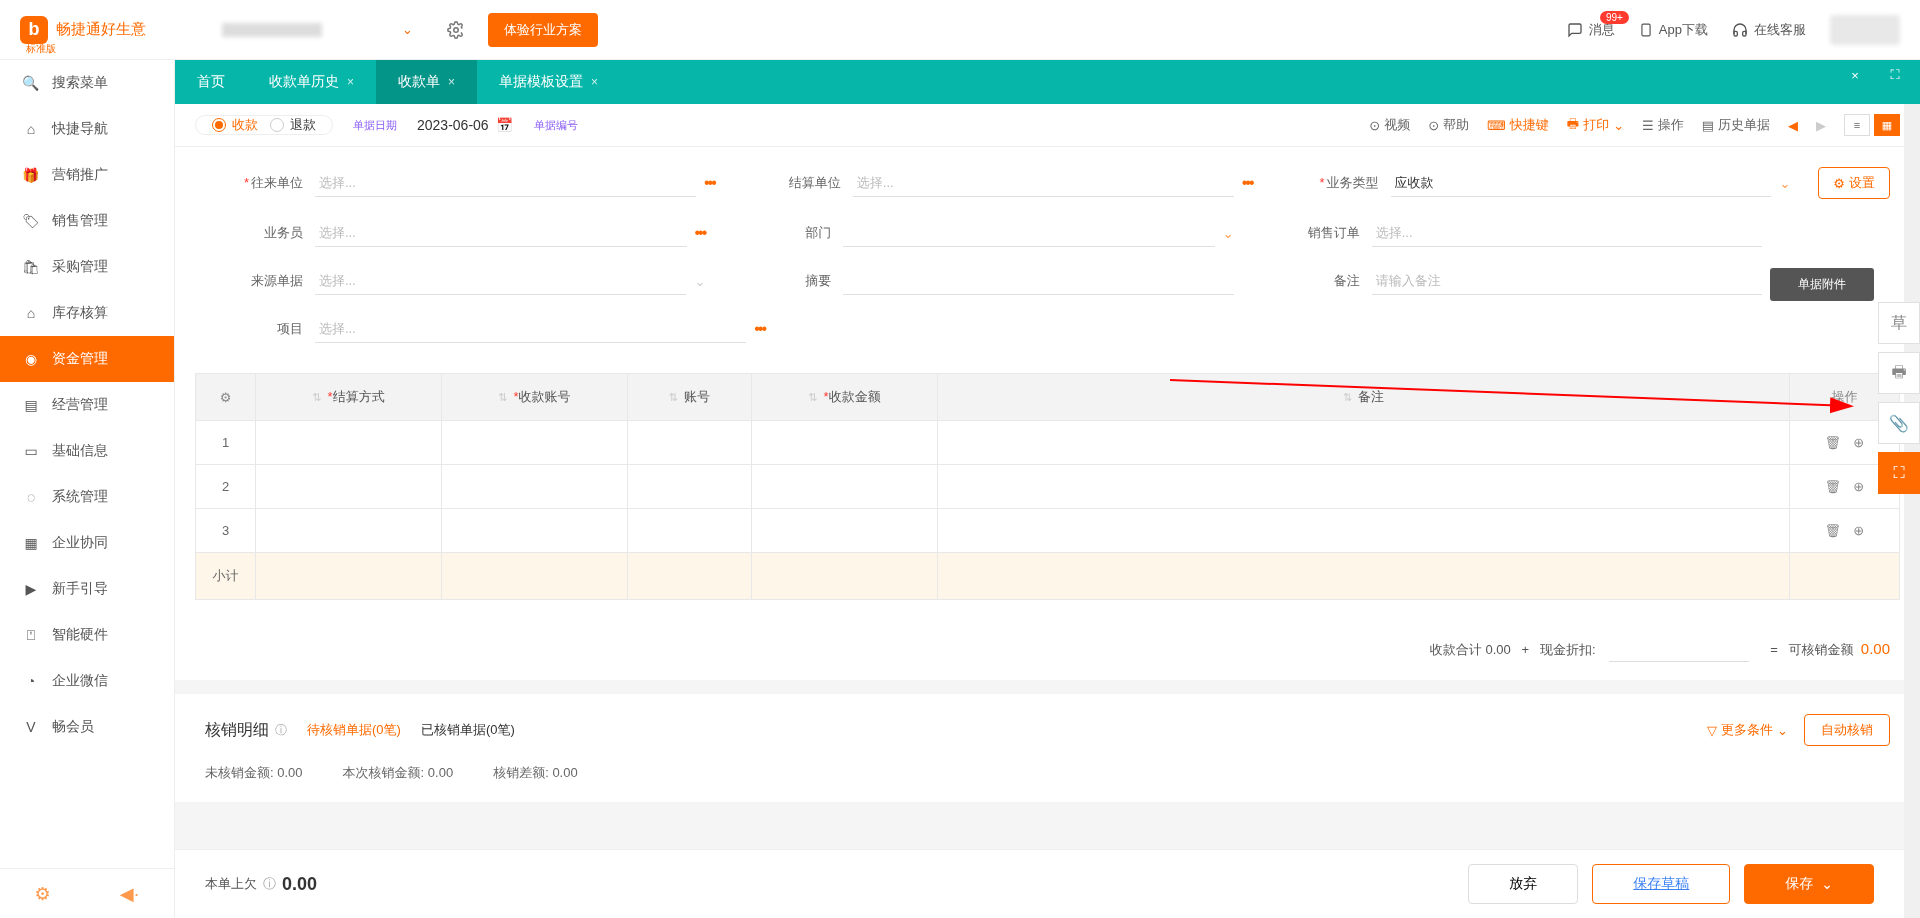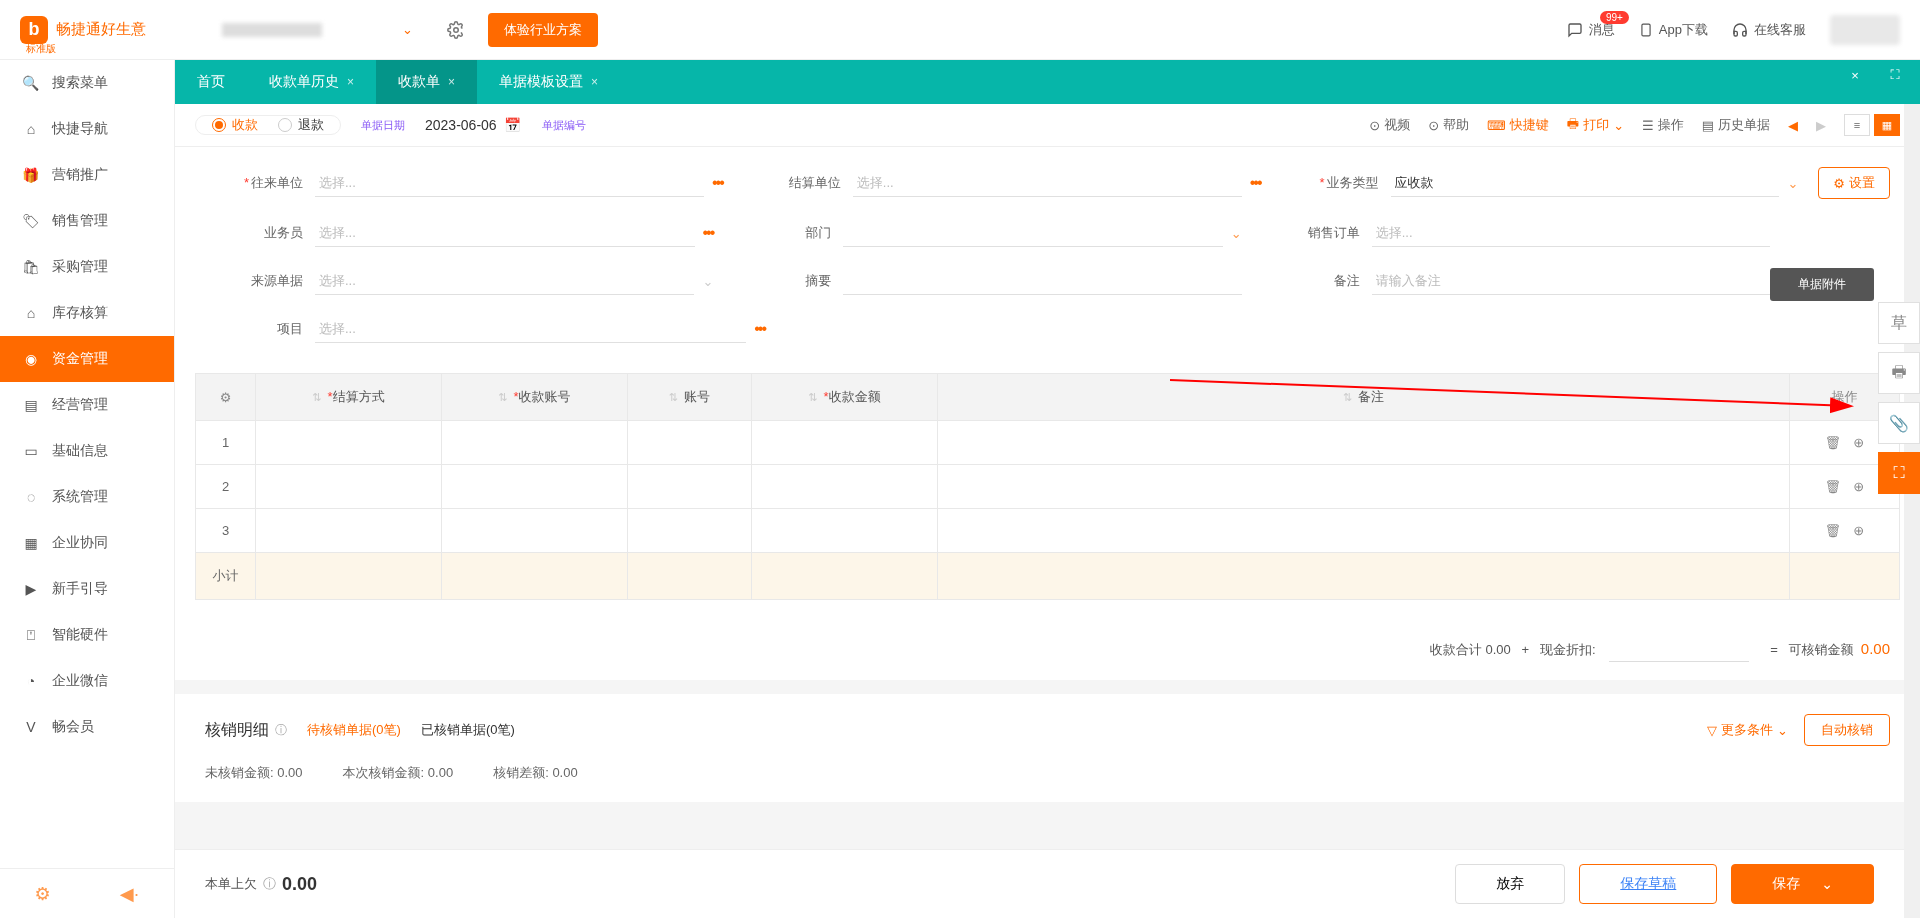--- a/index.html
+++ b/index.html
@@ -38,39 +38,39 @@
 
 .tabs { height: 44px; background: #06b6a9; display: flex; align-items: flex-start; color: #fff; position: relative; }
 .tab { padding: 0 22px; height: 100%; display: flex; align-items: center; gap: 8px; cursor: pointer; font-size: 14px; }
 .tab.active { background: #049589; }
 .tab .close { font-size: 12px; opacity: .8; }
 .tabs-right { margin-left: auto; display: flex; align-items: center; gap: 10px; padding-right: 10px; }
 .tabs-right .sq { width: 30px; height: 30px; display: flex; align-items: center; justify-content: center; cursor: pointer; }
 
 
 .doc-bar { background: #fff; padding: 10px 20px; display: flex; align-items: center; gap: 20px; border-bottom: 1px solid #eee; }
-.radio-group { display: flex; gap: 20px; border: 1px solid #eee; border-radius: 20px; padding: 0 16px; }
+.radio-group { display: flex; gap: 12px; border: 1px solid #eee; border-radius: 20px; padding: 0 16px; }
 .radio { display: flex; align-items: center; gap: 6px; cursor: pointer; font-size: 13px; }
 .radio .dot { width: 14px; height: 14px; border: 1px solid #ccc; border-radius: 50%; display: flex; align-items: center; justify-content: center; }
 .radio.selected .dot { border-color: #ff6a00; }
 .radio.selected .dot::after { content: ''; width: 8px; height: 8px; background: #ff6a00; border-radius: 50%; }
 .radio.selected { color: #ff6a00; }
 .doc-bar-label { color: #8b5cf6; font-size: 11px; }
 .doc-date { color: #333; font-size: 14px; display: flex; align-items: center; gap: 8px; }
 .cal-ico { color: #ff6a00; }
 .doc-tools { margin-left: auto; display: flex; align-items: center; gap: 18px; color: #666; font-size: 13px; }
 .doc-tools .tool { display: flex; align-items: center; gap: 4px; cursor: pointer; }
 .doc-tools .orange { color: #ff6a00; }
 .view-toggle { display: flex; gap: 4px; }
 .view-toggle .vbtn { width: 26px; height: 22px; border: 1px solid #ddd; display: flex; align-items: center; justify-content: center; cursor: pointer; font-size: 11px; }
 .view-toggle .vbtn.active { background: #ff6a00; color: #fff; border-color: #ff6a00; }
 
 
 .form-area { background: #fff; padding: 20px 30px 10px; margin: 0; }
-.form-row { display: flex; gap: 20px; margin-bottom: 20px; align-items: center; }
+.form-row { display: flex; gap: 28px; margin-bottom: 20px; align-items: center; }
 .form-field { display: flex; align-items: center; flex: 1; max-width: 520px; }
 .form-field.wide { max-width: 560px; }
 .form-label { width: 110px; text-align: right; color: #666; padding-right: 12px; font-size: 13px; }
 .form-label .req { color: #ff3b30; margin-right: 2px; }
 .form-input { flex: 1; border: none; border-bottom: 1px solid #e0e0e0; padding: 6px 4px; font-size: 13px; color: #333; outline: none; background: transparent; }
 .form-input::placeholder { color: #bbb; }
 .field-action { color: #ff6a00; margin-left: 8px; cursor: pointer; font-size: 16px; letter-spacing: -2px; }
 .chev-down { color: #ff9a4d; margin-left: 8px; }
 .settings-btn { border: 1px solid #ff6a00; color: #ff6a00; background: #fff; padding: 6px 14px; border-radius: 4px; cursor: pointer; display: flex; align-items: center; gap: 4px; font-size: 13px; margin-left: auto; }
 
@@ -103,21 +103,21 @@
 .filter-link { color: #ff6a00; cursor: pointer; display: flex; align-items: center; gap: 4px; font-size: 13px; }
 .auto-btn { border: 1px solid #ff6a00; color: #ff6a00; background: #fff; padding: 6px 16px; border-radius: 4px; cursor: pointer; font-size: 13px; }
 
 
 .bottom-bar { background: #fff; padding: 14px 30px; display: flex; align-items: center; border-top: 1px solid #eee; position: absolute; bottom: 0; left: 175px; right: 16px; }
 .balance { color: #555; font-size: 13px; display: flex; align-items: center; gap: 6px; }
 .balance .amt { font-size: 18px; font-weight: bold; color: #333; }
 .bottom-actions { margin-left: auto; display: flex; gap: 14px; }
 .btn { padding: 10px 40px; border-radius: 4px; cursor: pointer; font-size: 14px; border: 1px solid #ddd; background: #fff; }
 .btn.outline-orange { border-color: #ff6a00; color: #3b82f6; text-decoration: underline; }
-.btn.solid-orange { background: #ff6a00; color: #fff; border-color: #ff6a00; display: flex; align-items: center; gap: 21px; }
+.btn.solid-orange { background: #ff6a00; color: #fff; border-color: #ff6a00; display: flex; align-items: center; gap: 8px; }
 
 
 .right-rail { position: absolute; right: 0; top: 104px; width: 42px; display: flex; flex-direction: column; gap: 8px; }
 .rail-btn { width: 42px; height: 42px; background: #fff; border: 1px solid #e0e0e0; display: flex; align-items: center; justify-content: center; color: #888; cursor: pointer; font-size: 16px; }
 .rail-btn.active { background: #ff6a00; color: #fff; border-color: #ff6a00; }
 .rail-tooltip { position: absolute; right: 46px; top: 268px; background: #555; color: #fff; padding: 8px 28px; font-size: 12px; border-radius: 3px; white-space: nowrap; }
 
 
 .arrow-svg { position: absolute; top: 370px; left: 1170px; pointer-events: none; }
 

